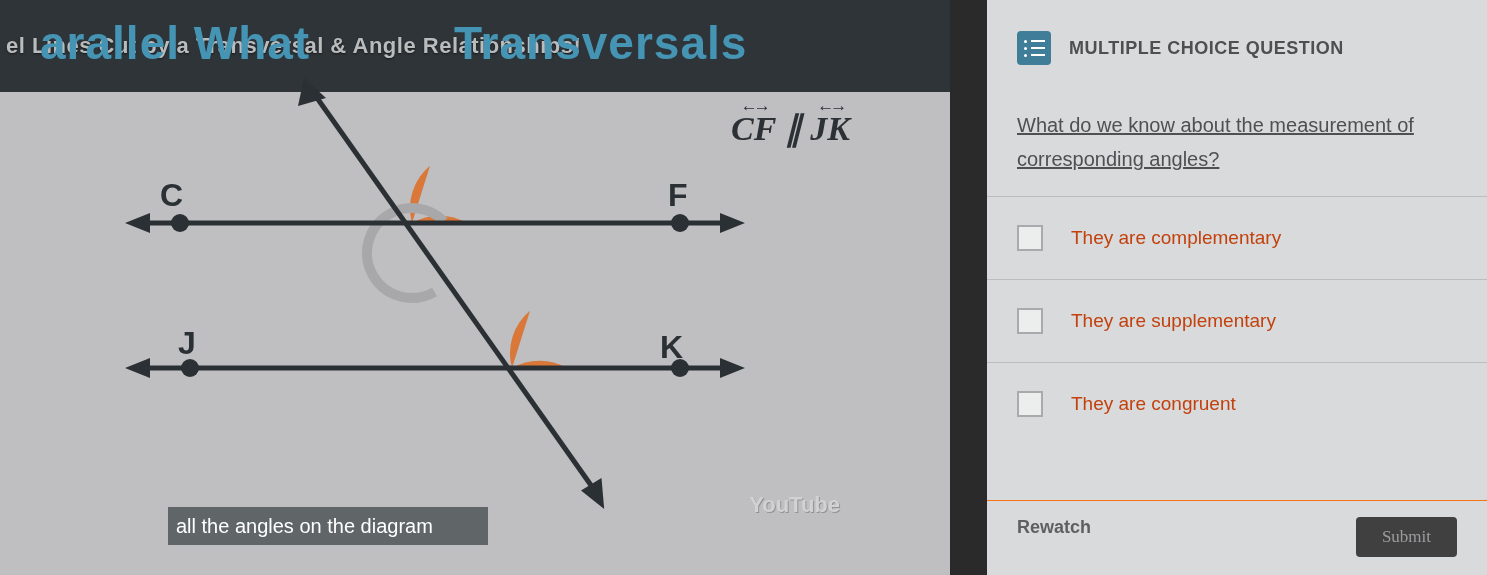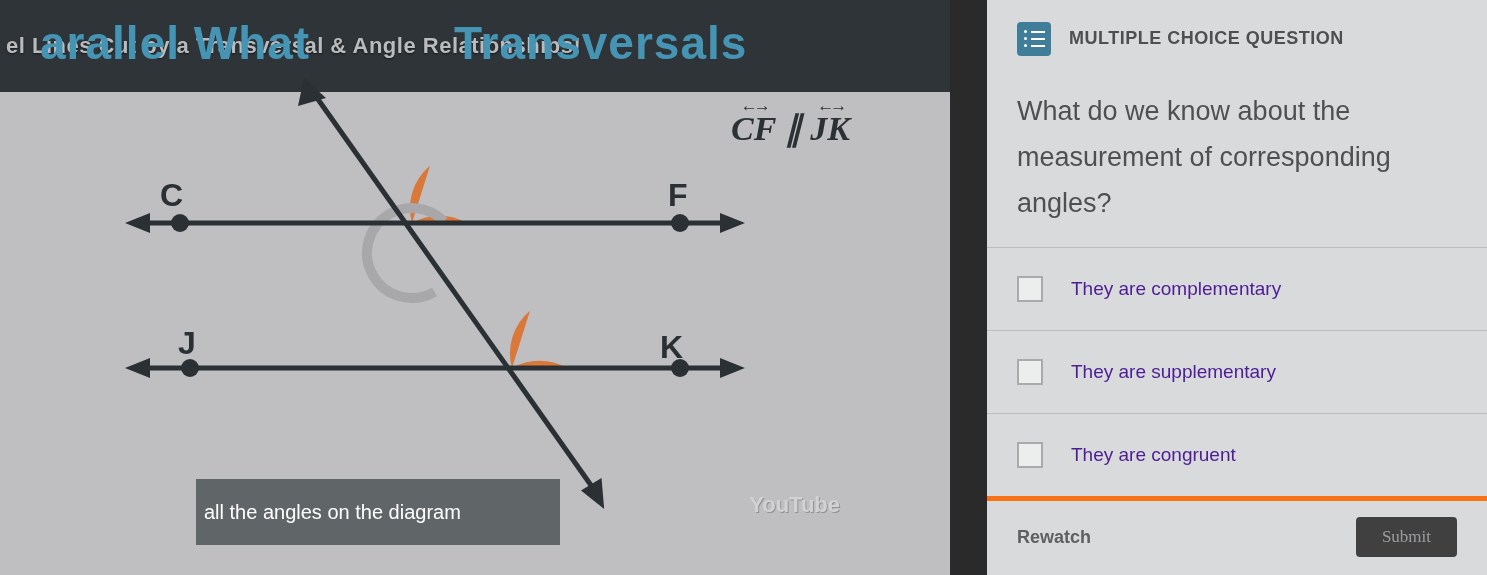--- a/index.html
+++ b/index.html
@@ -21,42 +21,42 @@
 
   
   .parallel-notation { position: absolute; top: 30px; right: 100px; font-family: 'Times New Roman', serif; font-size: 34px; font-style: italic; font-weight: 700; color: #2b3135; }
   .parallel-notation .seg { position: relative; display: inline-block; }
   .parallel-notation .seg::before { content: "←→"; position: absolute; top: -14px; left: 0; right: 0; font-size: 17px; font-style: normal; letter-spacing: -4px; text-align: center; }
 
   
   .caption {
     position: absolute; left: 168px; bottom: 30px;
     background: #606568; color: #fff; font-size: 20px; line-height: 30px;
-    padding: 18px 8px; width: 364px; margin-left: 28px;
+    padding: 4px 8px; width: 320px;
   }
   .caption-line { display: block; }
 
   .yt-badge { position: absolute; right: 110px; bottom: 57px; color: #d7d7d9; font-weight: 800; font-size: 22px; text-shadow: 1px 1px 0 #888; opacity: .8; font-family: Arial; }
 
   
   .q-panel { flex: 1; background: #d9dadb; display: flex; flex-direction: column; position: relative; margin-left: 37px; }
   .q-header { display: flex; align-items: center; gap: 18px; padding: 18px 30px 0 30px; height: 78px; }
   .q-header-icon { width: 34px; height: 34px; background: #3f7d99; border-radius: 4px; display: flex; flex-direction: column; justify-content: center; align-items: center; gap: 4px; padding: 6px; }
   .q-header-icon span { display: flex; align-items: center; gap: 4px; }
   .q-header-icon .dot { width: 3px; height: 3px; background: #fff; border-radius: 50%; }
   .q-header-icon .bar { width: 14px; height: 2px; background: #fff; }
   .q-header-title { font-size: 18px; font-weight: 700; color: #4d4f51; letter-spacing: .5px; }
 
-  .q-text { padding: 30px 30px 20px 30px; font-size: 27px; color: #4e5052; line-height: 1.7; }
+  .q-text { padding: 30px 30px 20px 30px; font-size: 20px; color: #4e5052; line-height: 1.7; text-decoration: underline; }
 
   .options { display: flex; flex-direction: column; }
-  .option { display: flex; align-items: center; gap: 28px; padding: 28px 30px; border-top: 1px solid #bcbdbe; font-size: 19px; color: #4c1d95; cursor: pointer; }
+  .option { display: flex; align-items: center; gap: 28px; padding: 28px 30px; border-top: 1px solid #bcbdbe; font-size: 19px; color: #c2410c; cursor: pointer; }
   .checkbox { width: 26px; height: 26px; border: 2px solid #a9aaab; background: #eceded; }
 
-  .q-footer { margin-top: auto; display: flex; align-items: center; padding: 16px 30px 18px 30px; border-top: 5px solid #f97316; }
+  .q-footer { margin-top: auto; display: flex; padding: 16px 30px 18px 30px; border-top: 1px solid #f97316; }
   .rewatch { font-size: 18px; color: #5d5f60; font-weight: 600; cursor: pointer; }
   .submit { margin-left: auto; font-size: 17px; color: #9b9c9d; background: #404040; padding: 10px 26px; border-radius: 4px; cursor: default; font-family: Liberation Serif, serif; }
 
   svg { position: absolute; top: 0; left: 0; }
 </style>
 </head>
 <body>
 
 <div class="video-panel">
   <div class="video-header">

